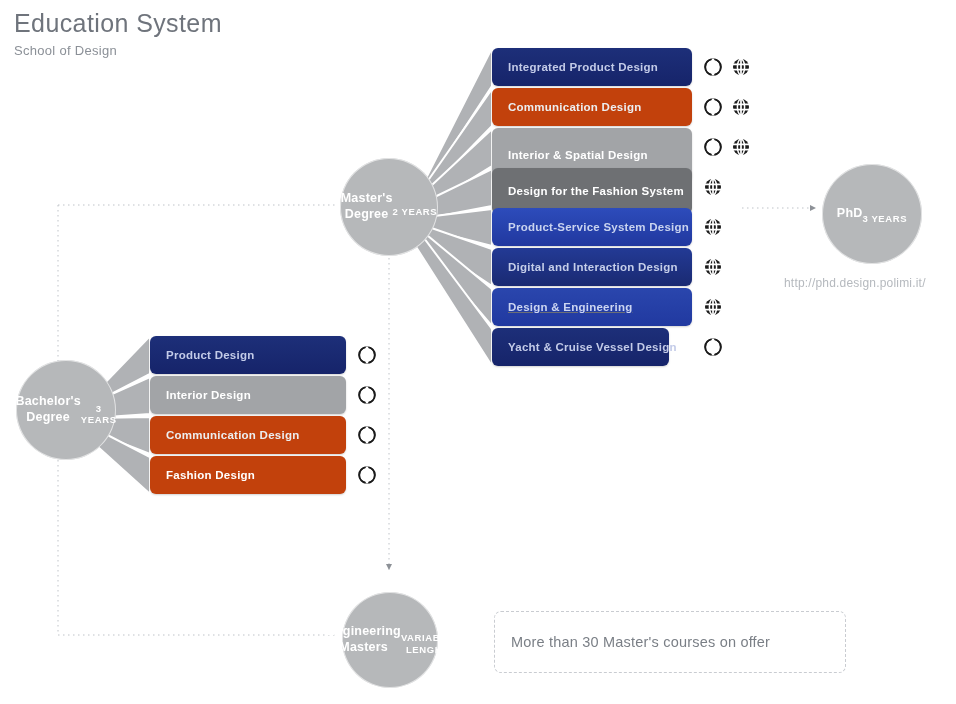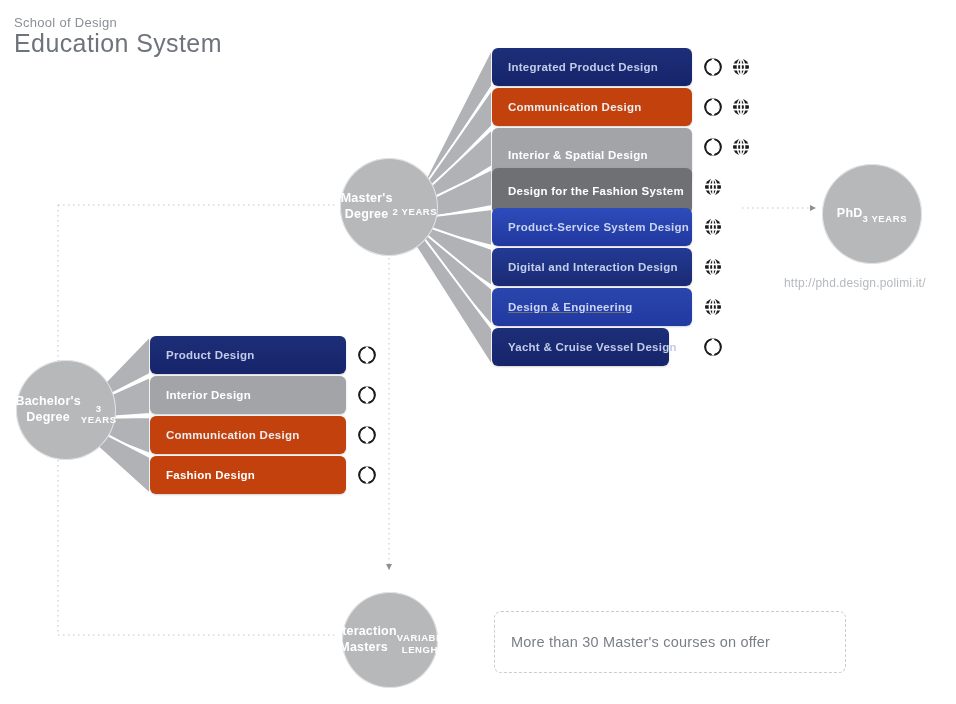--- a/index.html
+++ b/index.html
@@ -192,22 +192,22 @@
   <svg class="fan-svg" width="956" height="704">
     <g fill="#b0b2b5" stroke="#ffffff" stroke-width="2">
       <path d="M96,392 L150,336 L150,374 L92,404 Z"></path>
       <path d="M94,402 L150,377 L150,414 L92,418 Z"></path>
       <path d="M92,418 L150,417 L150,454 L94,432 Z"></path>
       <path d="M94,428 L150,457 L150,494 L88,438 Z"></path>
     </g>
   </svg>
 
   <div id="header" class="abs">
+    <div id="title">Education System</div>
     <div id="subtitle">School of Design</div>
-    <div id="title">Education System</div>
   </div>
 
   <div id="master-circle" class="abs node-circle">
     <div class="node-name">
       <span>Master's</span><br>
       <span>Degree</span>
     </div>
     <div class="node-dur">2 YEARS</div>
   </div>
 
@@ -220,21 +220,21 @@
   </div>
 
   <div id="phd-circle" class="abs node-circle">
     <div class="node-name">PhD</div>
     <div class="node-dur">3 YEARS</div>
   </div>
   <div id="phd-url" class="abs">http://phd.design.polimi.it/</div>
 
   <div id="spec-circle" class="abs node-circle">
     <div class="node-name">
-      <span>Interaction</span><br>
+      <span>Engineering</span><br>
       <span>Masters</span>
     </div>
     <div class="node-dur">
       <span>VARIABLE</span><br>
       <span>LENGHT</span>
     </div>
   </div>
 
   <div id="master-bars">
       <div class="bar navy" style="left: 492px; top: 48px; width: 200px; height: 38px;">

